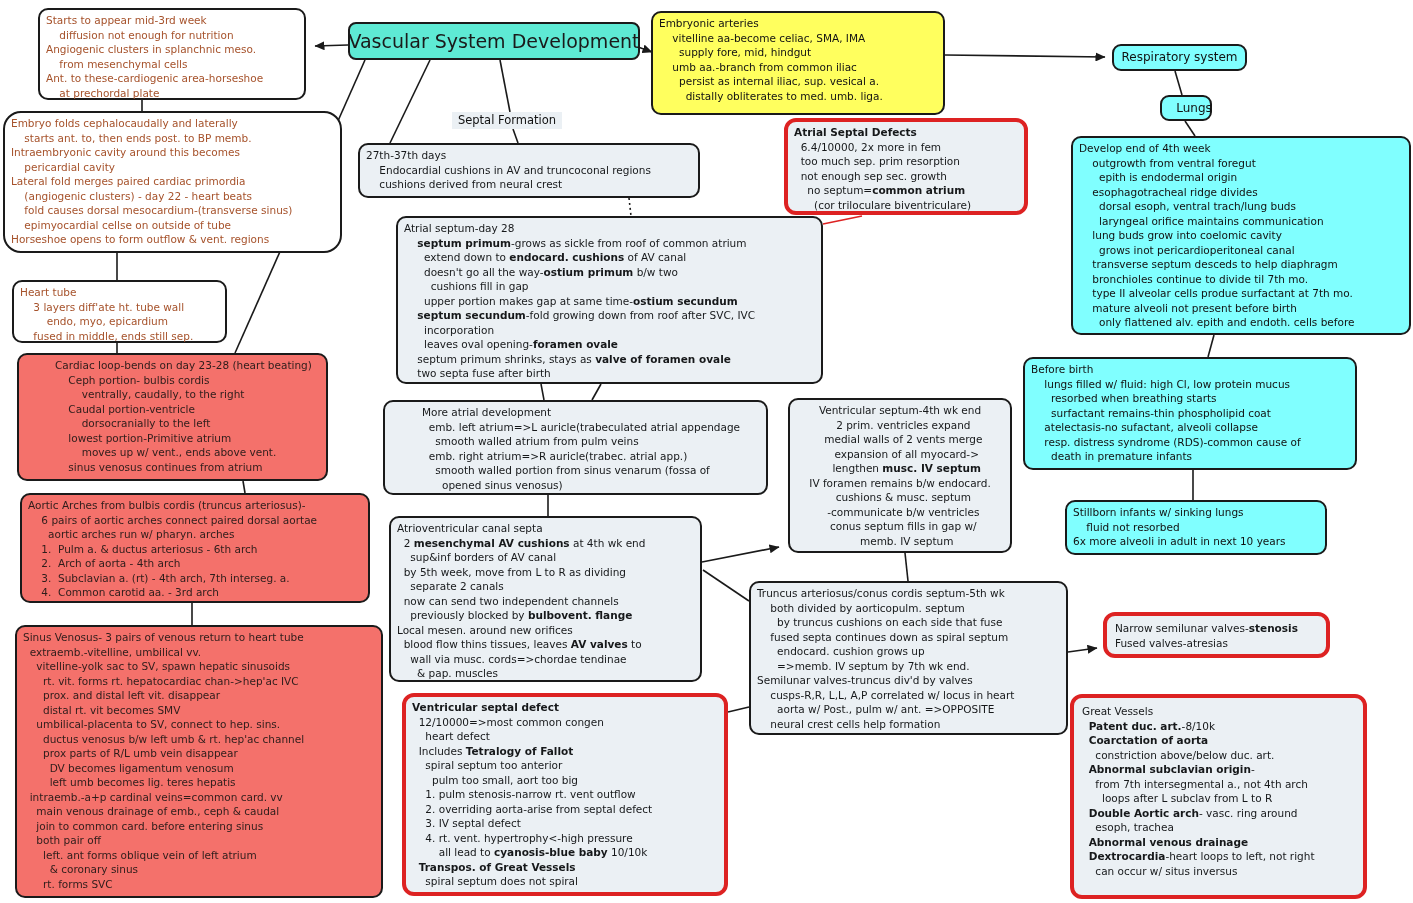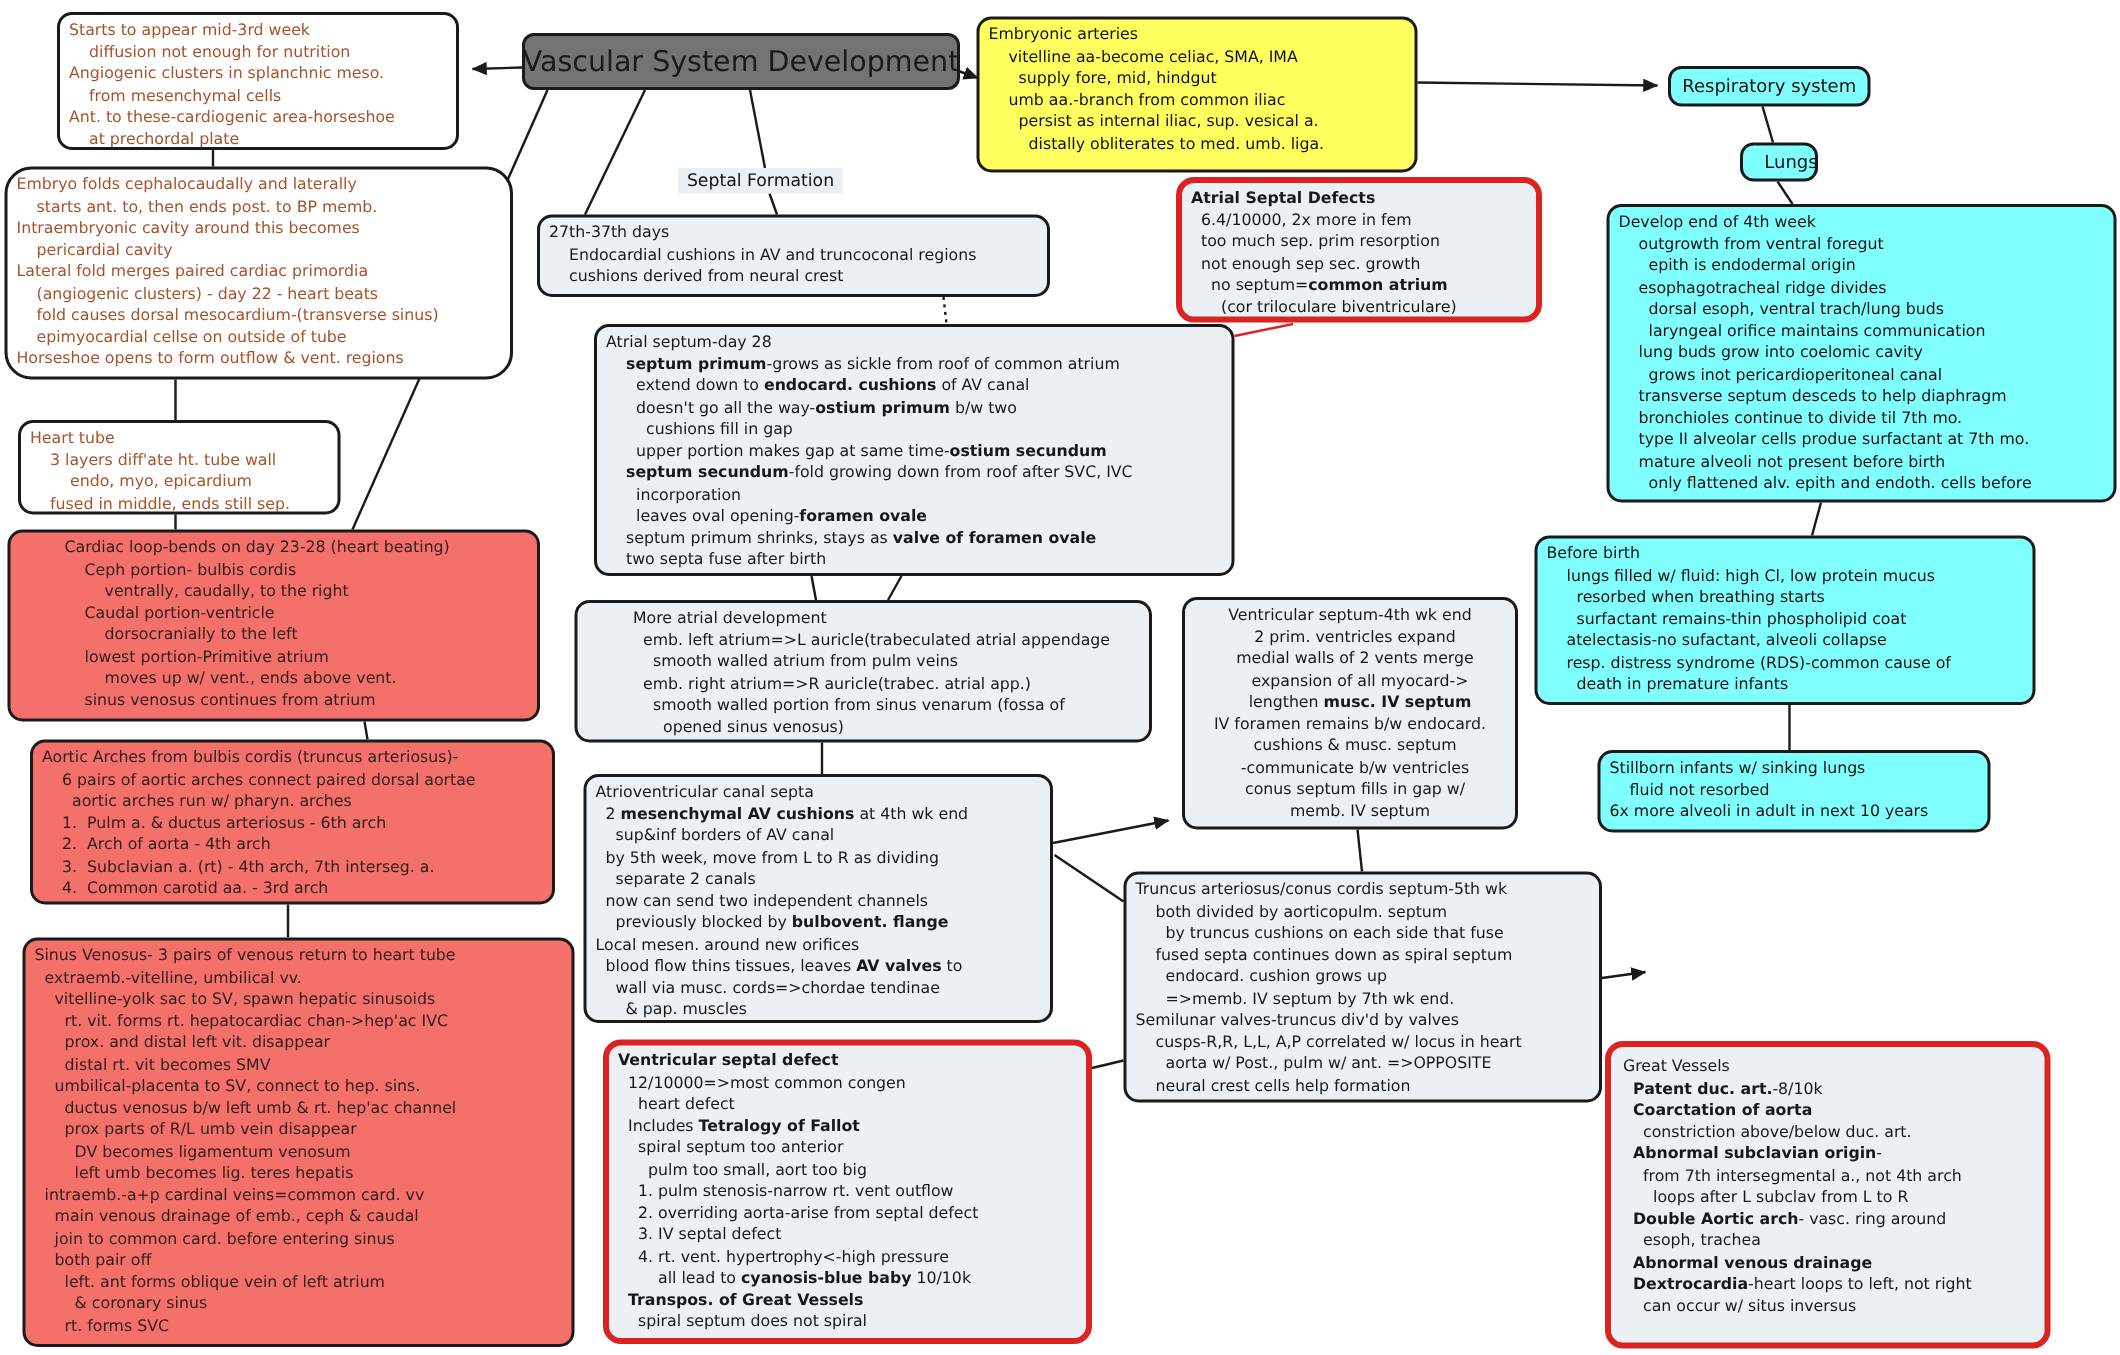--- a/index.html
+++ b/index.html
@@ -19,28 +19,28 @@
   .tone-white{color:#a6522b;}
   .tone-red{background:#f4716b;color:#2e1d1b;}
   .tone-yellow{background:#ffff5e;color:#111;}
   .tone-cyan{background:#80ffff;color:#111;}
   .tone-gray{background:#ebf0f4;color:#16181a;}
   .warn{background:#ebf0f4;color:#16181a;border:4px solid #dd2222;border-radius:12px;}
   .pill{display:flex;align-items:center;justify-content:center;text-align:center;
         font-size:12px;padding:0 4px;border-radius:9px;}
   .plain-label{border:none;border-radius:0;background:#ebf0f4;color:#111;
         font-size:11.5px;line-height:16px;padding:0 2px;text-align:center;}
-  #n-title{left:348px;top:22px;width:292px;height:38px;background:#737373;
+  #n-title{left:348px;top:22px;width:292px;height:38px;background:#5eead4;
         border-radius:8px;display:flex;align-items:center;justify-content:center;
         font-size:19px;line-height:19px;white-space:nowrap;}
   
   #n-starts  {left:38px;  top:8px;   width:268px; height:92px;}
   #n-embryo  {left:3px;   top:111px; width:339px; height:142px;border-radius:18px;}
   #n-heart   {left:12px;  top:280px; width:215px; height:63px;}
-  #n-cardiac {left:5px;  top:353px; width:355px; height:128px;padding-left:36px;}
+  #n-cardiac {left:17px;  top:353px; width:311px; height:128px;padding-left:36px;}
   #n-aortic  {left:20px;  top:493px; width:350px; height:110px;}
   #n-sinus   {left:15px;  top:625px; width:368px; height:273px;}
   #n-septal  {left:452px; top:112px; width:110px; height:17px;}
   #n-d27     {left:358px; top:143px; width:342px; height:55px;}
   #n-atrial  {left:396px; top:216px; width:427px; height:168px;}
   #n-more    {left:383px; top:400px; width:385px; height:95px;padding-left:37px;}
   #n-avcanal {left:389px; top:516px; width:313px; height:166px;}
   #n-vsd     {left:402px; top:693px; width:326px; height:203px;}
   #n-asd     {left:784px; top:118px; width:244px; height:97px;}
   #n-ventsep {left:788px; top:398px; width:224px; height:155px;text-align:center;}
@@ -248,20 +248,22 @@
     lungs filled w/ fluid: high Cl, low protein mucus
       resorbed when breathing starts
       surfactant remains-thin phospholipid coat
     atelectasis-no sufactant, alveoli collapse
     resp. distress syndrome (RDS)-common cause of
       death in premature infants</div>
   <div class="node tone-cyan" id="n-still">Stillborn infants w/ sinking lungs
     fluid not resorbed
 6x more alveoli in adult in next 10 years</div>
 
+  <div class="node warn" id="n-narrow">Narrow semilunar valves-<b>stenosis</b>
+Fused valves-atresias</div>
   <div class="node warn" id="n-great">Great Vessels
   <b>Patent duc. art.</b>-8/10k
   <b>Coarctation of aorta</b>
     constriction above/below duc. art.
   <b>Abnormal subclavian origin</b>-
     from 7th intersegmental a., not 4th arch
       loops after L subclav from L to R
   <b>Double Aortic arch</b>- vasc. ring around
     esoph, trachea
   <b>Abnormal venous drainage</b>

